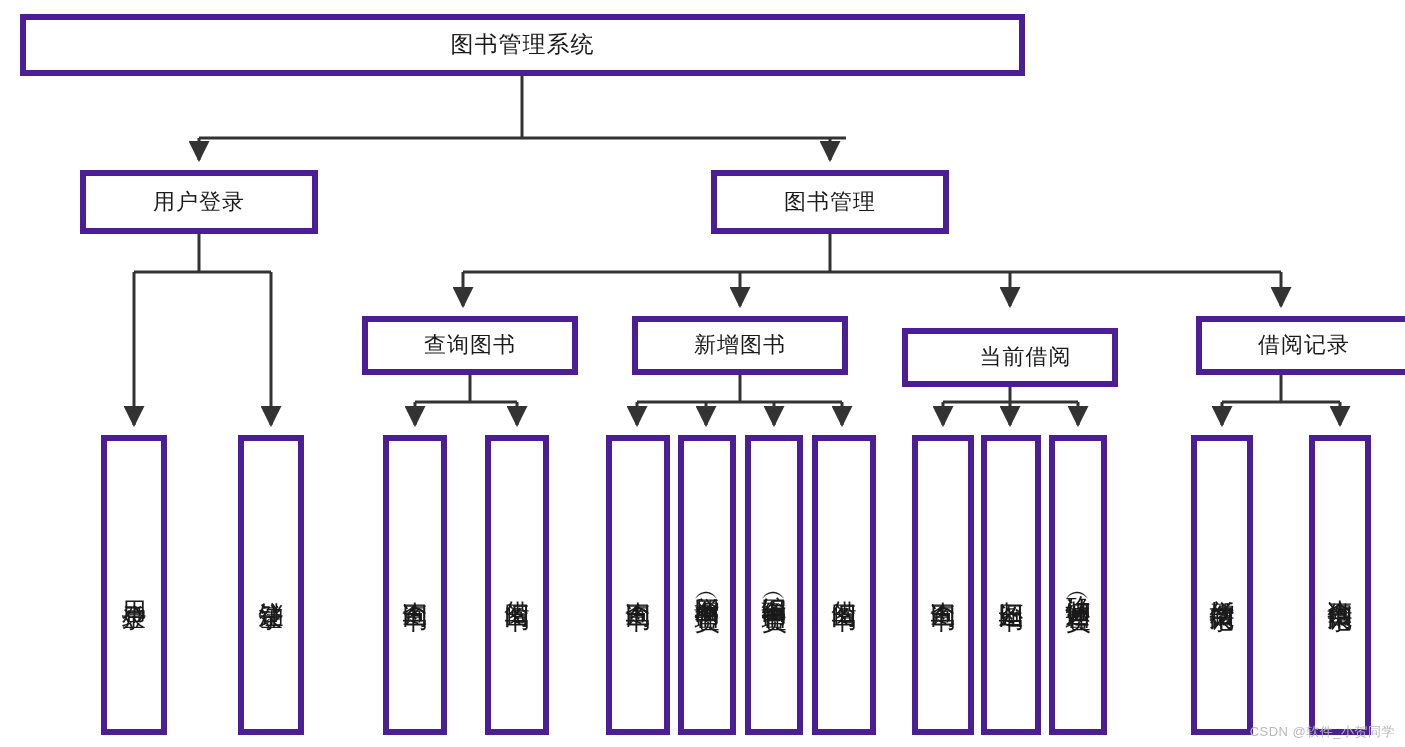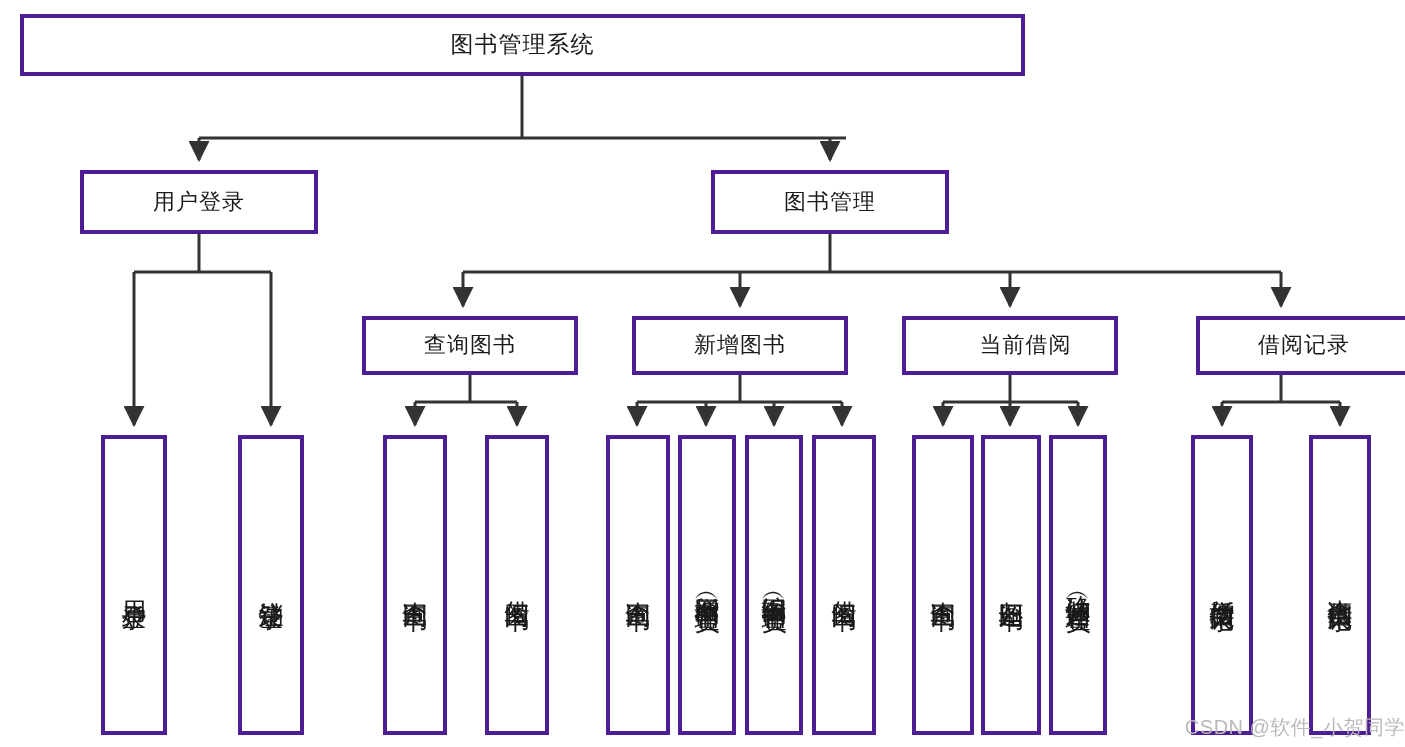--- a/index.html
+++ b/index.html
@@ -13,21 +13,21 @@
   #canvas {
     position: relative;
     width: 1405px;
     height: 747px;
     background: #ffffff;
     overflow: hidden;
   }
   .node {
     position: absolute;
     box-sizing: border-box;
-    border: 4px solid #4c1d95;
+    border: 6px solid #4c1d95;
     background: #ffffff;
     display: flex;
     align-items: center;
     justify-content: center;
     color: #1a1a1a;
   }
   .node-h {
     font-size: 22px;
     line-height: 1.2;
     letter-spacing: 1px;
@@ -55,23 +55,23 @@
   svg.wires {
     position: absolute;
     left: 0;
     top: 0;
     width: 1405px;
     height: 747px;
     pointer-events: none;
   }
   .watermark {
     position: absolute;
-    right: 0;
+    right: 10px;
     bottom: 6px;
-    font-size: 20px;
+    font-size: 13px;
     color: #b9b9b9;
     white-space: nowrap;
     letter-spacing: 0.5px;
   }
 </style>
 </head>
 <body>
 
 <div id="canvas">
 
@@ -138,21 +138,21 @@
   </div>
 
   <div class="node node-h" style="left:362px; top:316px; width:216px; height:59px;">
     <span>查询图书</span>
   </div>
 
   <div class="node node-h" style="left:632px; top:316px; width:216px; height:59px;">
     <span>新增图书</span>
   </div>
 
-  <div class="node node-h" style="left:902px; top:316px; width:216px; height:59px;padding-left:31px;">
+  <div class="node node-h" style="left:902px; top:328px; width:216px; height:59px;padding-left:31px;">
     <span>当前借阅</span>
   </div>
 
   <div class="node node-h" style="left:1172px; top:316px; width:216px; height:59px;margin-left:24px;">
     <span>借阅记录</span>
   </div>
 
   <div class="node leaf" style="left:101px; top:435px; width:66px; height:300px;">
     <span class="node-v">用户登录</span>
   </div>

